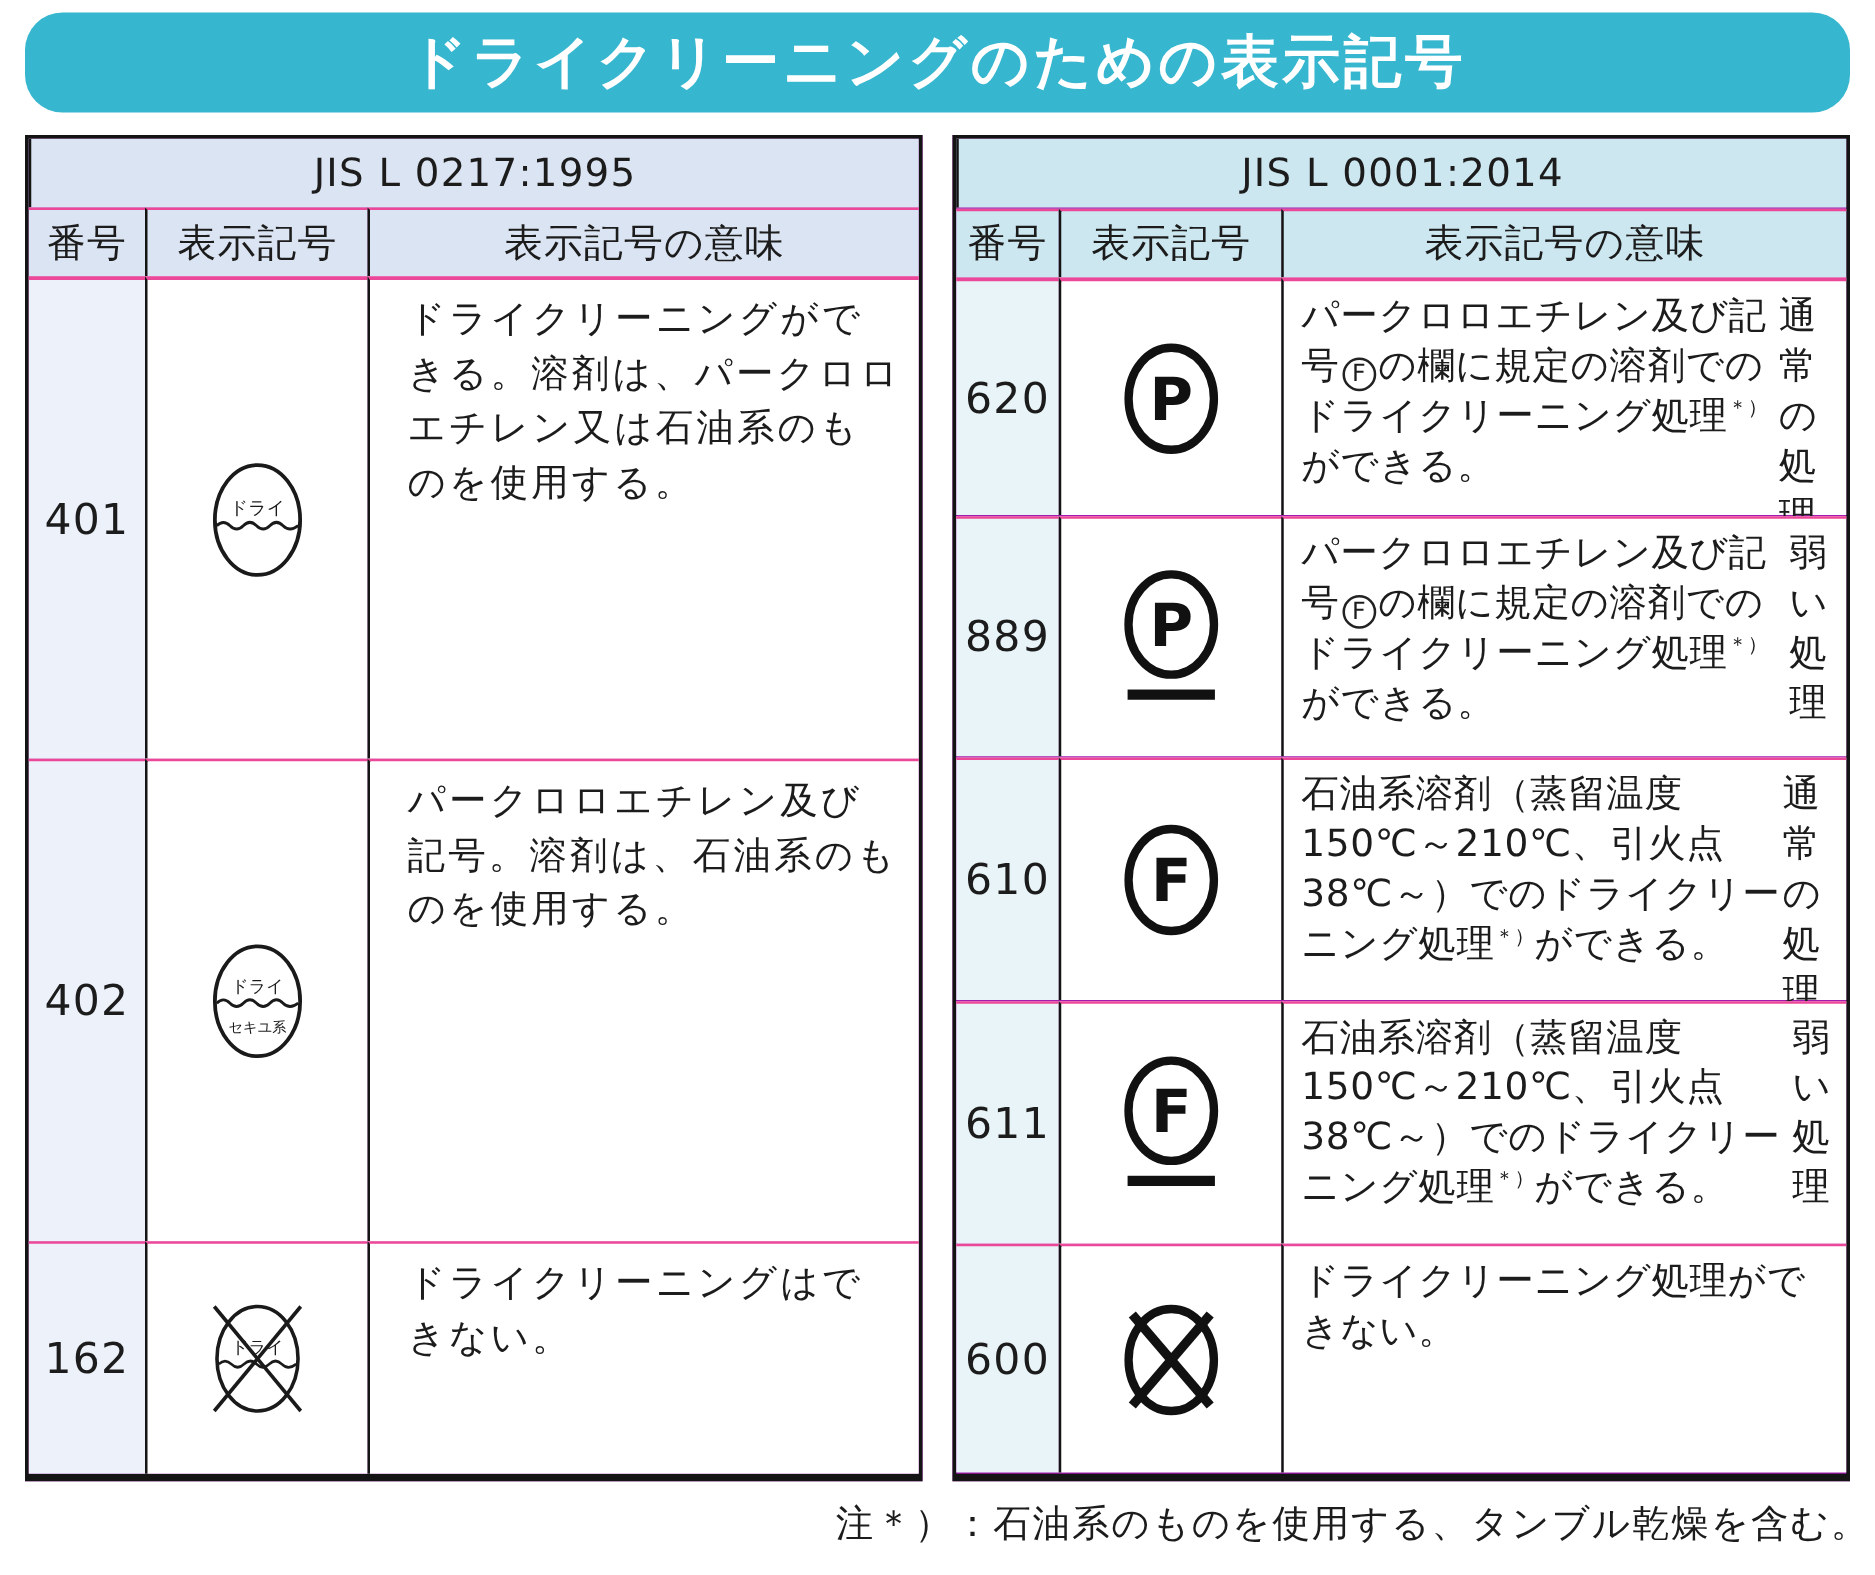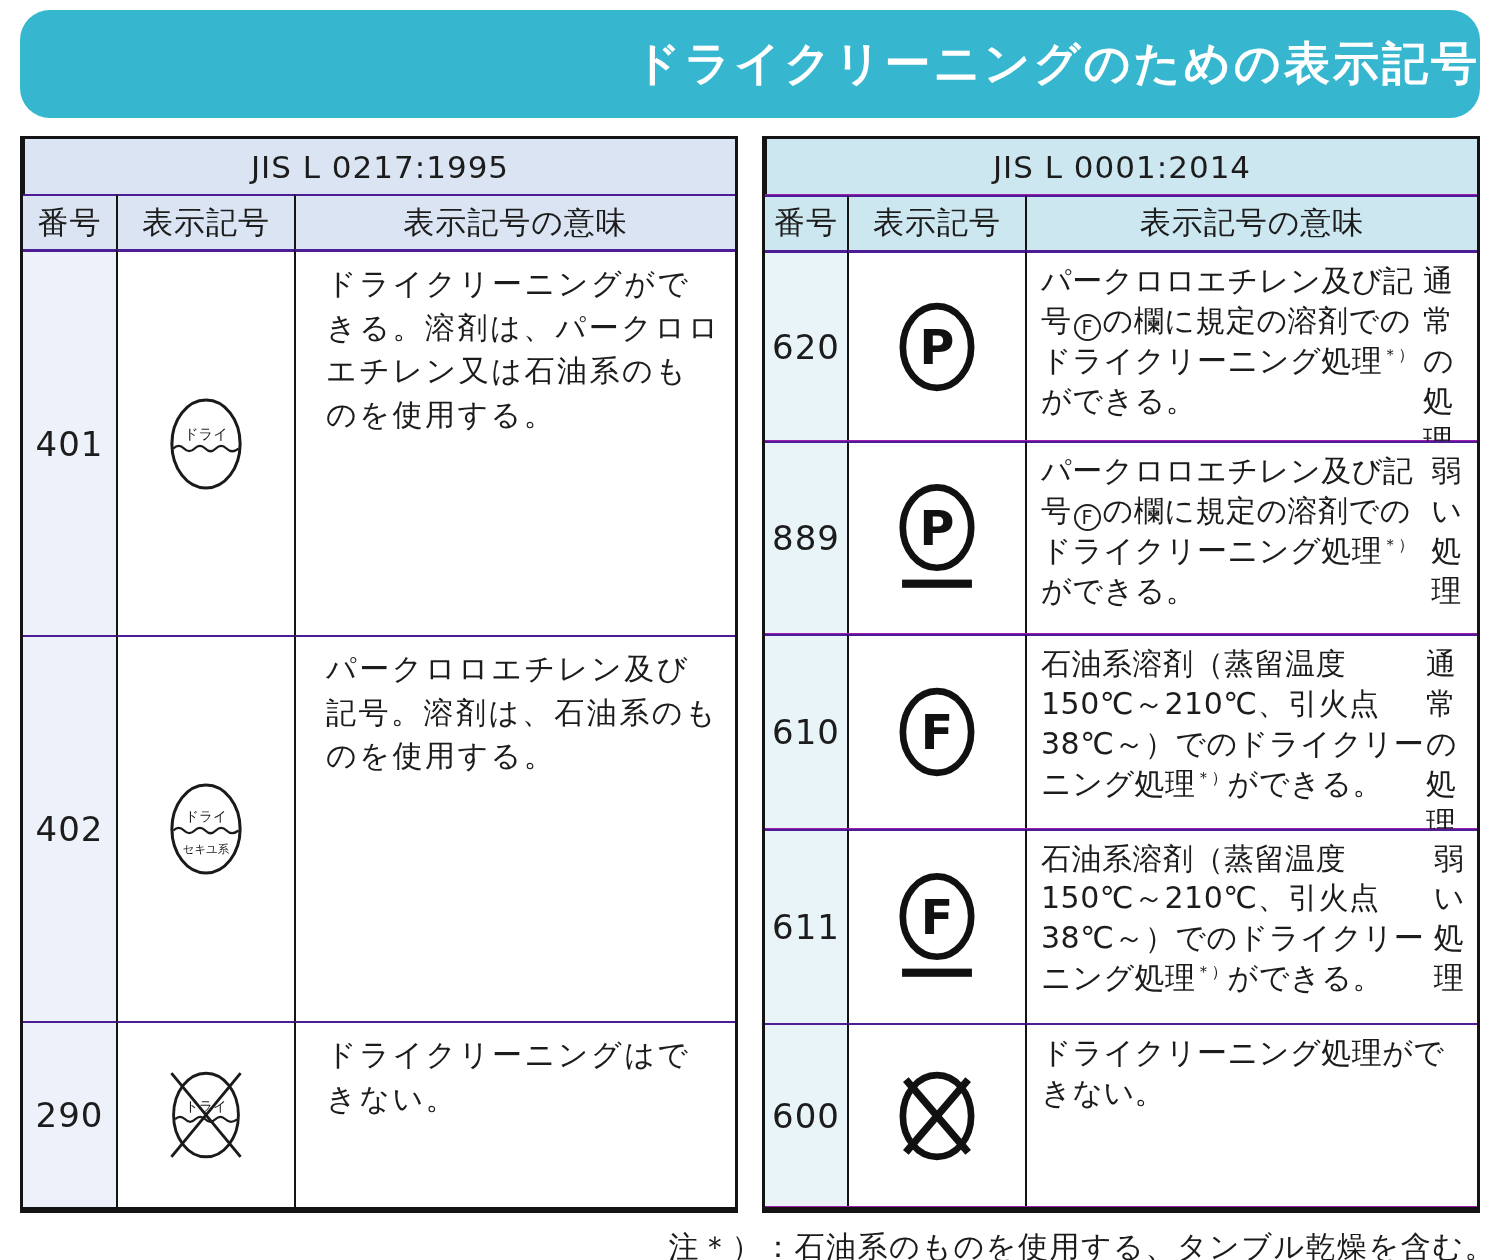--- a/index.html
+++ b/index.html
@@ -4,38 +4,38 @@
 <style>
   * { box-sizing: border-box; }
   html,body { margin:0; padding:0; }
   body {
     width:1500px; height:1260px; background:#ffffff;
     font-family:"DejaVu Sans","Liberation Sans",sans-serif;
     color:#1c1c1c;
   }
   
   .banner {
-    margin:10px 20px 0 20px; height:108px;
+    margin:10px 20px 0 20px; height:80px;
     background:#36b6cf; border-radius:30px;
-    display:flex; align-items:center; justify-content:flex-end;
+    display:flex; align-items:center; justify-content:center;
   }
   .banner .title {
     color:#ffffff; font-size:46px; font-weight:bold; letter-spacing:3px;
   }
   
   .tables { display:flex; gap:24px; margin:18px 20px 0 20px; }
   .jtable {
     width:848px; display:grid;
     border:3px solid #141414; border-bottom-width:6px;
     background:#a21caf;
   }
   .jtable.left  { grid-template-columns:93px 178px 1fr; }
   .jtable.right { grid-template-columns:82px 178px 1fr; }
 
-  .cell { border-left:2px solid #141414; border-top:2px solid #4c1d95; }
+  .cell { border-left:2px solid #141414; border-top:2px solid #ec4899; }
   .cell.c0 { border-left:none; }
   .cell.t  { border-top:none; grid-column:1 / -1; }
   .cell.rt { border-top-width:3px; }
 
   .t, .h {
     display:flex; align-items:center; justify-content:center;
     font-size:31px; letter-spacing:1px;
   }
   .left  .t, .left  .h { background:#dbe4f2; }
   .right .t, .right .h { background:#cde7f0; }
@@ -111,21 +111,21 @@
         <ellipse cx="50" cy="62" rx="45" ry="58" fill="none" stroke="#1a1a1a" stroke-width="4"></ellipse>
         <path d="M7,64 Q14,57 21,64 T35,64 T49,64 T63,64 T77,64 T93,64" fill="none" stroke="#1a1a1a" stroke-width="3"></path>
         <text x="50" y="52" text-anchor="middle" font-size="18" fill="#1a1a1a" font-family="'DejaVu Sans',sans-serif">ドライ</text>
         <text x="50" y="94" text-anchor="middle" font-size="15" fill="#1a1a1a" font-family="'DejaVu Sans',sans-serif">セキユ系</text>
       </svg>
     </div>
     <div class="cell mean h386">
       <p class="mp">パークロロエチレン及び記号。溶剤は、石油系のものを使用する。</p>
     </div>
 
-    <div class="cell num c0 h186">290</div>
+    <div class="cell num c0 h186">162</div>
     <div class="cell sym h186">
       <svg width="84" height="98" viewBox="0 0 116 136">
         <ellipse cx="58" cy="68" rx="45" ry="58" fill="none" stroke="#1a1a1a" stroke-width="4"></ellipse>
         <path d="M15,74 Q22,67 29,74 T43,74 T57,74 T71,74 T85,74 T101,74" fill="none" stroke="#1a1a1a" stroke-width="3"></path>
         <text x="58" y="62" text-anchor="middle" font-size="19" fill="#1a1a1a" font-family="'DejaVu Sans',sans-serif">ドライ</text>
         <line x1="10" y1="10" x2="106" y2="126" stroke="#1a1a1a" stroke-width="4"></line>
         <line x1="106" y1="10" x2="10" y2="126" stroke="#1a1a1a" stroke-width="4"></line>
       </svg>
     </div>
     <div class="cell mean h186">

